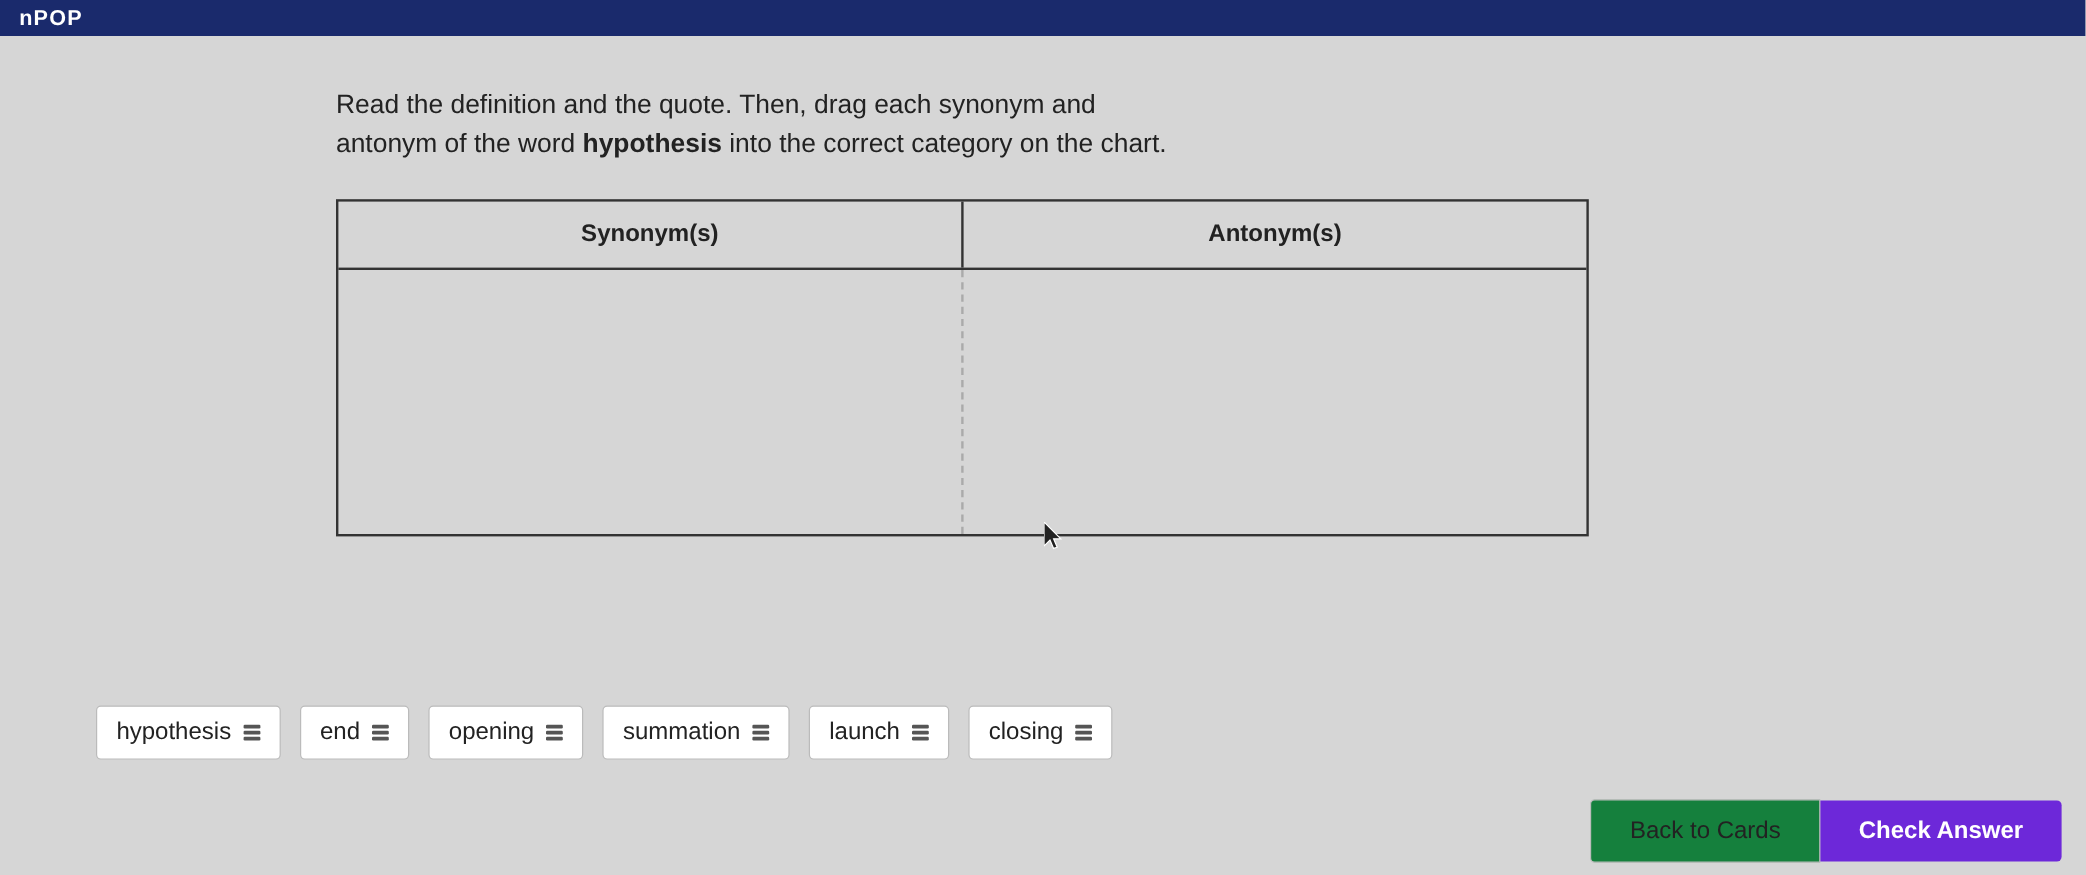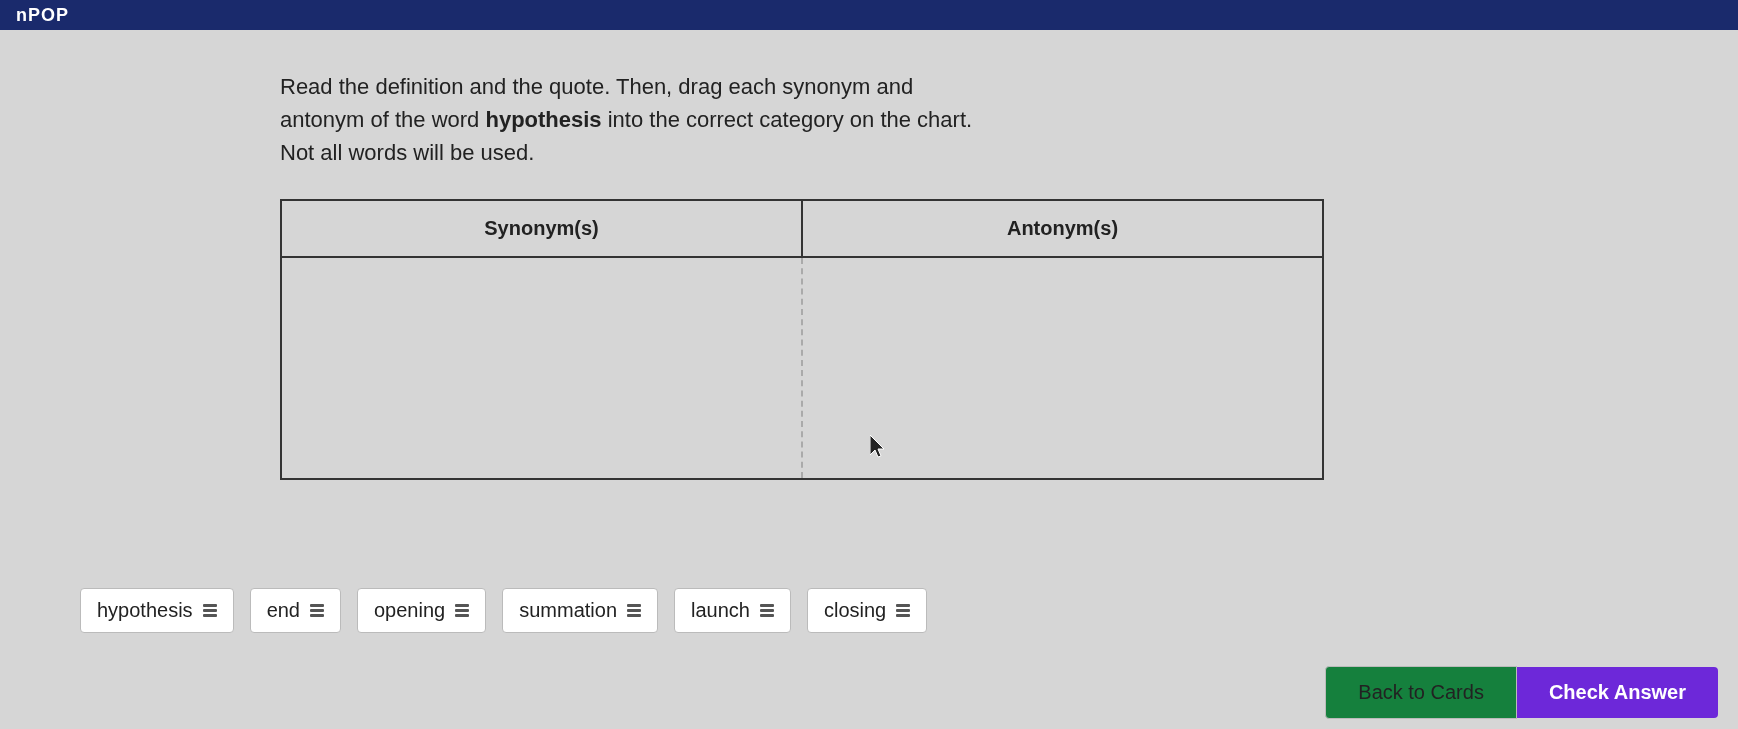--- a/index.html
+++ b/index.html
@@ -175,21 +175,20 @@
 
 <div class="top-bar">
   <span class="top-bar-title">nPOP</span>
 </div>
 
 <div class="main">
 
   <div class="instructions">
     <span>Read the definition and the quote. Then, drag each synonym and</span><br>
     <span>antonym of the word </span><span class="bold">hypothesis</span><span> into the correct category on the chart.</span><br>
-    <span>Not all words will be used.</span>
   </div>
 
   <div class="chart-container">
     <div class="chart-header">
       <div class="chart-col-header">Synonym(s)</div>
       <div class="chart-col-header">Antonym(s)</div>
     </div>
     <div class="chart-body">
       <div class="chart-drop-zone"></div>
       <div class="chart-drop-zone"></div>

